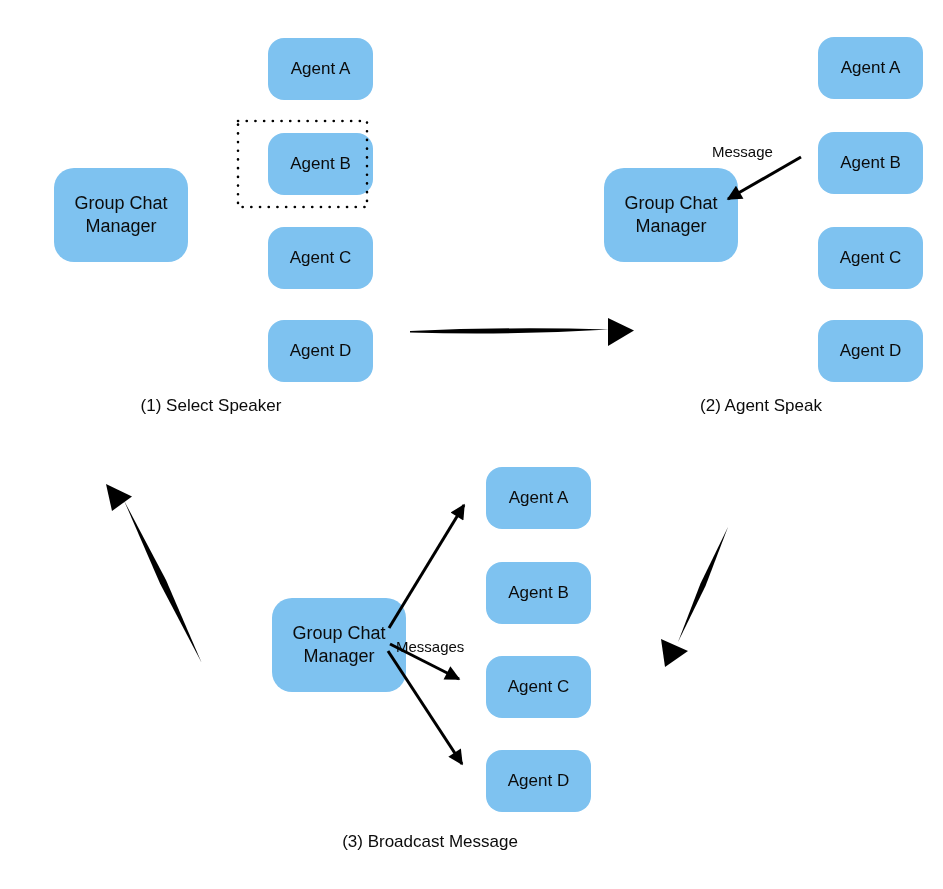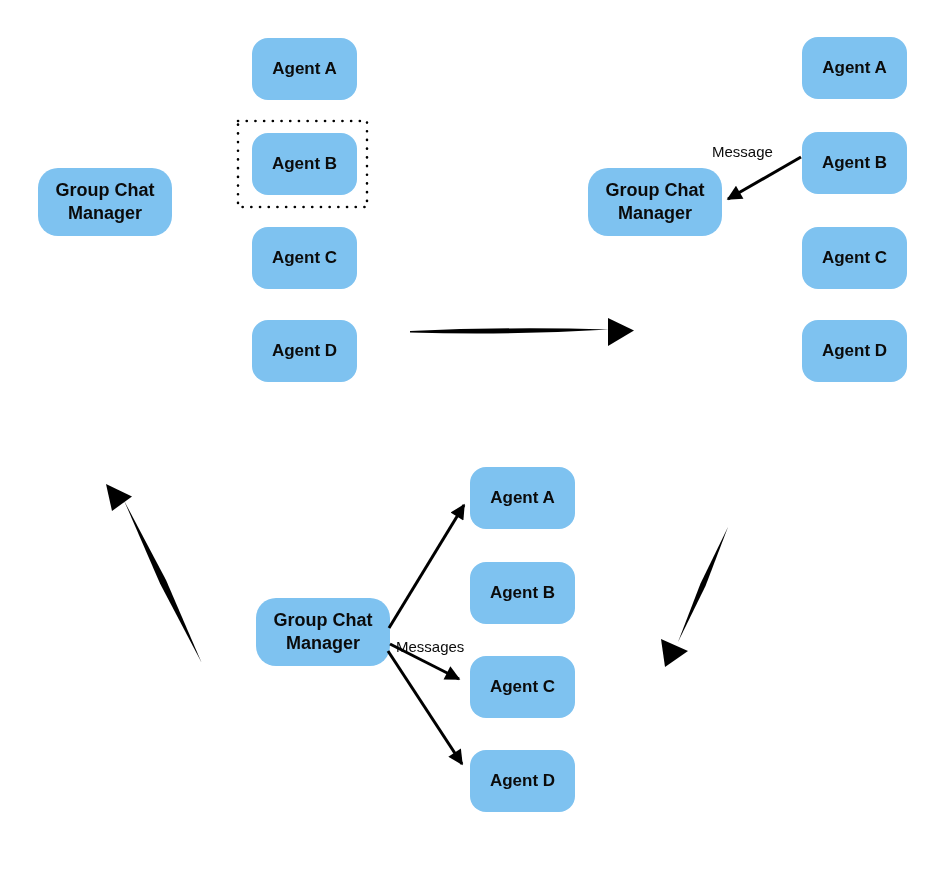--- a/index.html
+++ b/index.html
@@ -14,26 +14,27 @@
     overflow: hidden;
   }
   .box {
     position: absolute;
     background: var(--box-fill);
     border-radius: 18px;
     display: flex;
     align-items: center;
     justify-content: center;
     text-align: center;
-    font-weight: bold;
+    font-weight: normal;
     font-size: 17px;
     color: var(--ink);
+    margin-left: 16px;
   }
   .agent { width: 105px; height: 62px; border-radius: 16px; }
-  .manager { width: 134px; height: 68px; border-radius: 20px; font-size: 18px; line-height: 23px; padding: 0 14px; box-sizing: border-box; }
+  .manager { width: 134px; height: 94px; border-radius: 20px; font-size: 18px; line-height: 23px; padding: 0 14px; box-sizing: border-box; }
   .caption {
     position: absolute;
     width: 240px;
     text-align: center;
     font-size: 17px;
     color: var(--ink);
   }
   .arrow-label {
     position: absolute;
     font-size: 15px;
@@ -62,60 +63,63 @@
   <div class="box agent" style="left:252px; top:133px;">
     <span>Agent B</span>
   </div>
   <div class="box agent" style="left:252px; top:227px;">
     <span>Agent C</span>
   </div>
   <div class="box agent" style="left:252px; top:320px;">
     <span>Agent D</span>
   </div>
 
+  <div class="caption" style="left:91px; top:396px;">(1) Select Speaker</div>
 
   <div class="box manager" style="left:588px; top:168px;">
     <span>Group Chat Manager</span>
   </div>
 
   <div class="box agent" style="left:802px; top:37px;">
     <span>Agent A</span>
   </div>
   <div class="box agent" style="left:802px; top:132px;">
     <span>Agent B</span>
   </div>
   <div class="box agent" style="left:802px; top:227px;">
     <span>Agent C</span>
   </div>
   <div class="box agent" style="left:802px; top:320px;">
     <span>Agent D</span>
   </div>
 
   <div class="arrow-label" style="left:712px; top:143px;">Message</div>
 
+  <div class="caption" style="left:641px; top:396px;">(2) Agent Speak</div>
 
   <div class="box manager" style="left:256px; top:598px;">
     <span>Group Chat Manager</span>
   </div>
 
   <div class="box agent" style="left:470px; top:467px;">
     <span>Agent A</span>
   </div>
   <div class="box agent" style="left:470px; top:562px;">
     <span>Agent B</span>
   </div>
   <div class="box agent" style="left:470px; top:656px;">
     <span>Agent C</span>
   </div>
   <div class="box agent" style="left:470px; top:750px;">
     <span>Agent D</span>
   </div>
 
   <div class="arrow-label" style="left:396px; top:630px;margin-top:8px;">Messages</div>
 
+  <div class="caption" style="left:310px; top:832px;">(3) Broadcast Message</div>
 
   <svg id="overlay" viewBox="0 0 943 889">
     <defs>
       <marker id="ah" viewBox="0 0 10 10" refX="9" refY="5" markerWidth="17" markerHeight="15" markerUnits="userSpaceOnUse" orient="auto">
         <path d="M0,0 L10,5 L0,10 Z" fill="#000000"></path>
       </marker>
     </defs>
 
     <rect x="238" y="121" width="129" height="86" fill="none" stroke="#000000" stroke-width="2.6" stroke-dasharray="0.1 8.6" stroke-linecap="round"></rect>
 

